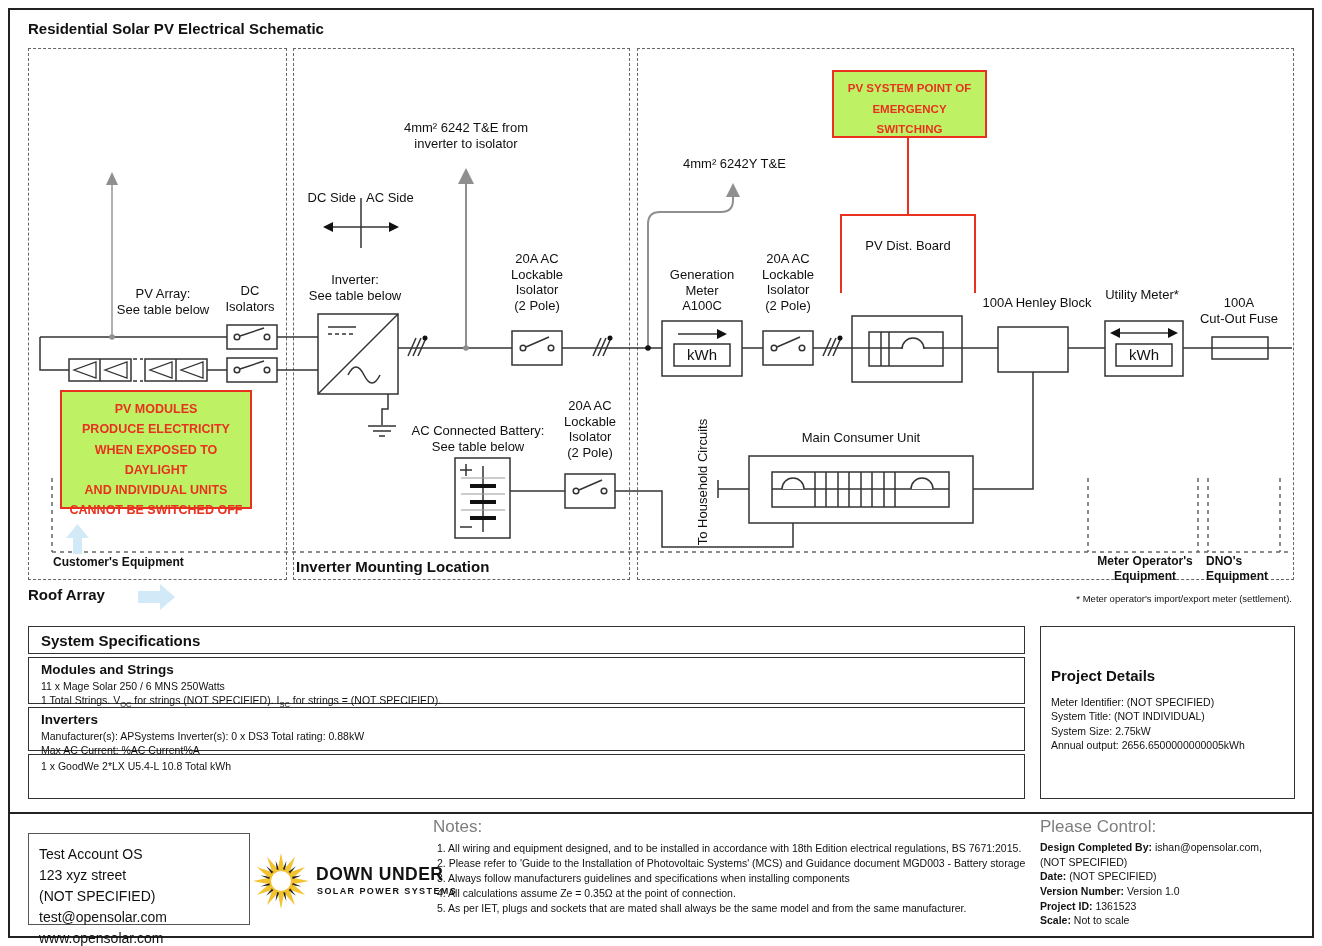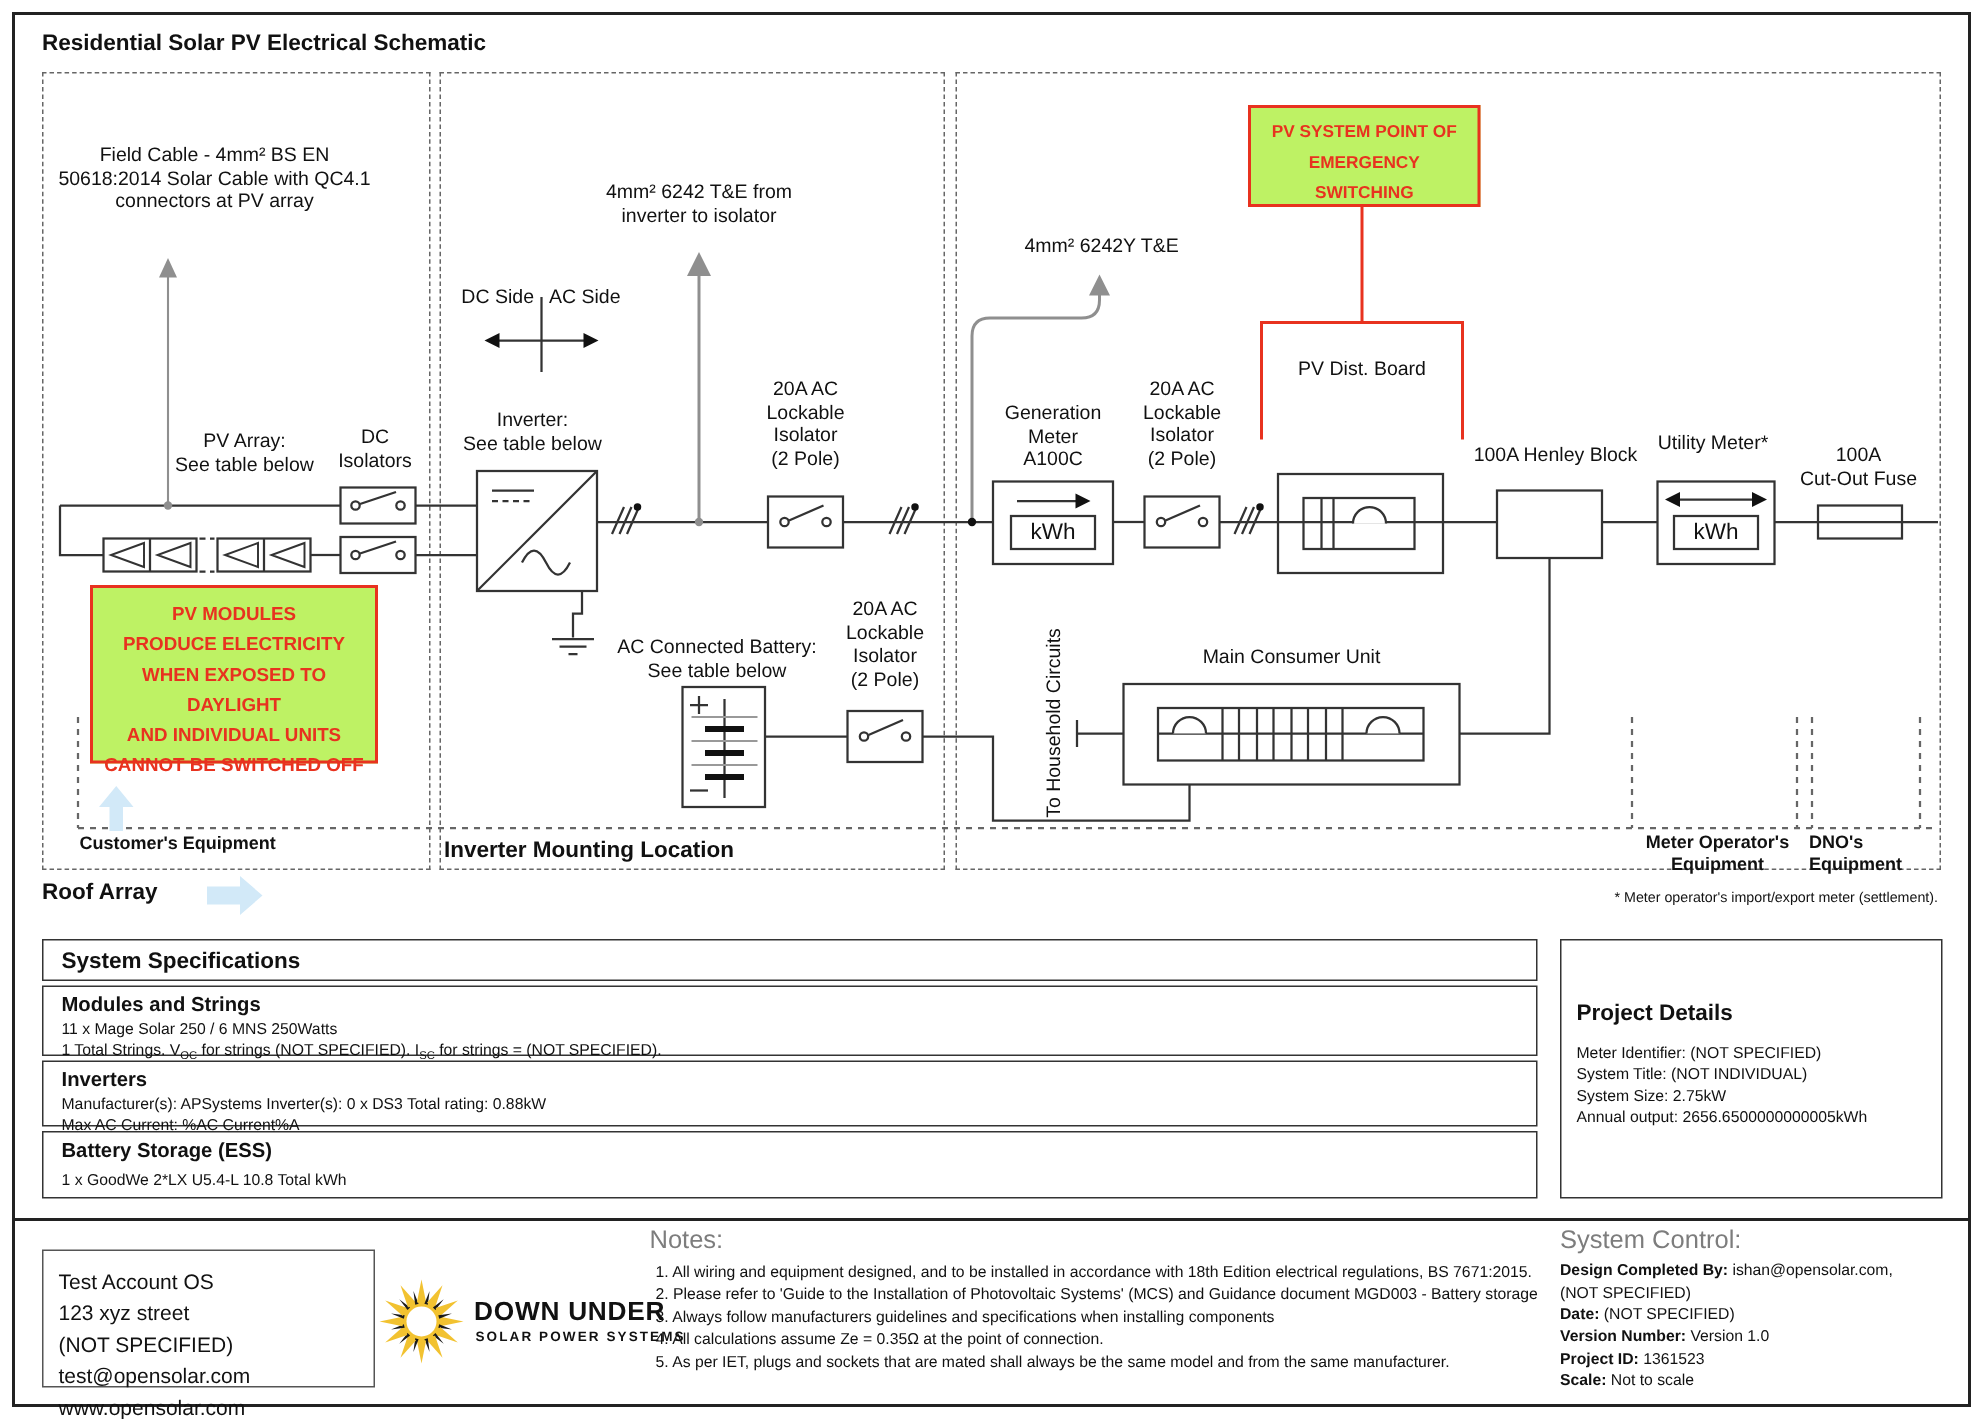--- a/index.html
+++ b/index.html
@@ -289,23 +289,20 @@
           <polygon points="5.4,-20.3 1.9,-11.8 4.2,-11.2" fill="#1a1a1a"></polygon>
           <polygon points="14.0,-24.2 3.6,-12.5 9.0,-9.4" fill="var(--yellow)"></polygon>
           <polygon points="14.8,-14.8 7.6,-9.3 9.3,-7.6" fill="#1a1a1a"></polygon>
           <polygon points="24.2,-14.0 9.4,-9.0 12.5,-3.6" fill="var(--yellow)"></polygon>
           <polygon points="20.3,-5.4 11.2,-4.2 11.8,-1.9" fill="#1a1a1a"></polygon>
         </g>
       <circle r="10" fill="#fff"></circle>
     </g>
   </svg>
 
-  <div class="lbl" style="left:28px;top:95px;width:230px;">Field Cable - 4mm² BS EN
-50618:2014 Solar Cable with QC4.1
-connectors at PV array</div>
   <div class="lbl" style="left:93px;top:286px;width:140px;">PV Array:
 See table below</div>
   <div class="lbl" style="left:205px;top:283px;width:90px;">DC
 Isolators</div>
   <div class="warning-box" id="warning-roof">PV MODULES
 PRODUCE ELECTRICITY
 WHEN EXPOSED TO DAYLIGHT
 AND INDIVIDUAL UNITS
 CANNOT BE SWITCHED OFF</div>
   <div class="small-bold" style="left:53px;top:555px;">Customer's Equipment</div>
@@ -363,21 +360,20 @@
     <div class="spec-line"><span>1 Total Strings. V</span><sub>OC</sub><span> for strings (NOT SPECIFIED). I</span><sub>SC</sub><span> for strings = (NOT SPECIFIED).</span></div>
   </div>
 
   <div class="spec-box spec-pad" style="left:28px;top:707px;width:997px;height:44px;">
     <div class="spec-title">Inverters</div>
     <div class="spec-line">Manufacturer(s): APSystems Inverter(s): 0 x DS3 Total rating: 0.88kW</div>
     <div class="spec-line">Max AC Current: %AC Current%A</div>
   </div>
 
   <div class="spec-box spec-pad" style="left:28px;top:754px;width:997px;height:45px;">
-    <div class="spec-title" style="margin-bottom:6px;">Battery Storage (ESS)</div>
     <div class="spec-line">1 x GoodWe 2*LX U5.4-L 10.8 Total kWh</div>
   </div>
 
   <div class="spec-box" style="left:1040px;top:626px;width:255px;height:173px;padding:8px 10px;">
     <div class="pd-title">Project Details</div>
     <div class="pd-block" style="margin-top:11px;">Meter Identifier: (NOT SPECIFIED)
 System Title: (NOT INDIVIDUAL)
 System Size: 2.75kW
 Annual output: 2656.6500000000005kWh</div>
   </div>
@@ -397,21 +393,21 @@
 
   <div class="sec-heading" style="left:433px;top:817px;">Notes:</div>
   <div class="notes-items">
     <div>1. All wiring and equipment designed, and to be installed in accordance with 18th Edition electrical regulations, BS 7671:2015.</div>
     <div>2. Please refer to 'Guide to the Installation of Photovoltaic Systems' (MCS) and Guidance document MGD003 - Battery storage</div>
     <div>3. Always follow manufacturers guidelines and specifications when installing components</div>
     <div>4. All calculations assume Ze = 0.35Ω at the point of connection.</div>
     <div>5. As per IET, plugs and sockets that are mated shall always be the same model and from the same manufacturer.</div>
   </div>
 
-  <div class="sec-heading" style="left:1040px;top:817px;">System Control:</div>
+  <div class="sec-heading" style="left:1040px;top:817px;">Please Control:</div>
   <div class="vc-items">
     <div><b>Design Completed By:</b><span> ishan@opensolar.com,</span></div>
     <div><b></b><span>(NOT SPECIFIED)</span></div>
     <div><b>Date:</b><span> (NOT SPECIFIED)</span></div>
     <div><b>Version Number:</b><span> Version 1.0</span></div>
     <div><b>Project ID:</b><span> 1361523</span></div>
     <div><b>Scale:</b><span> Not to scale</span></div>
   </div>
 </div>
 

